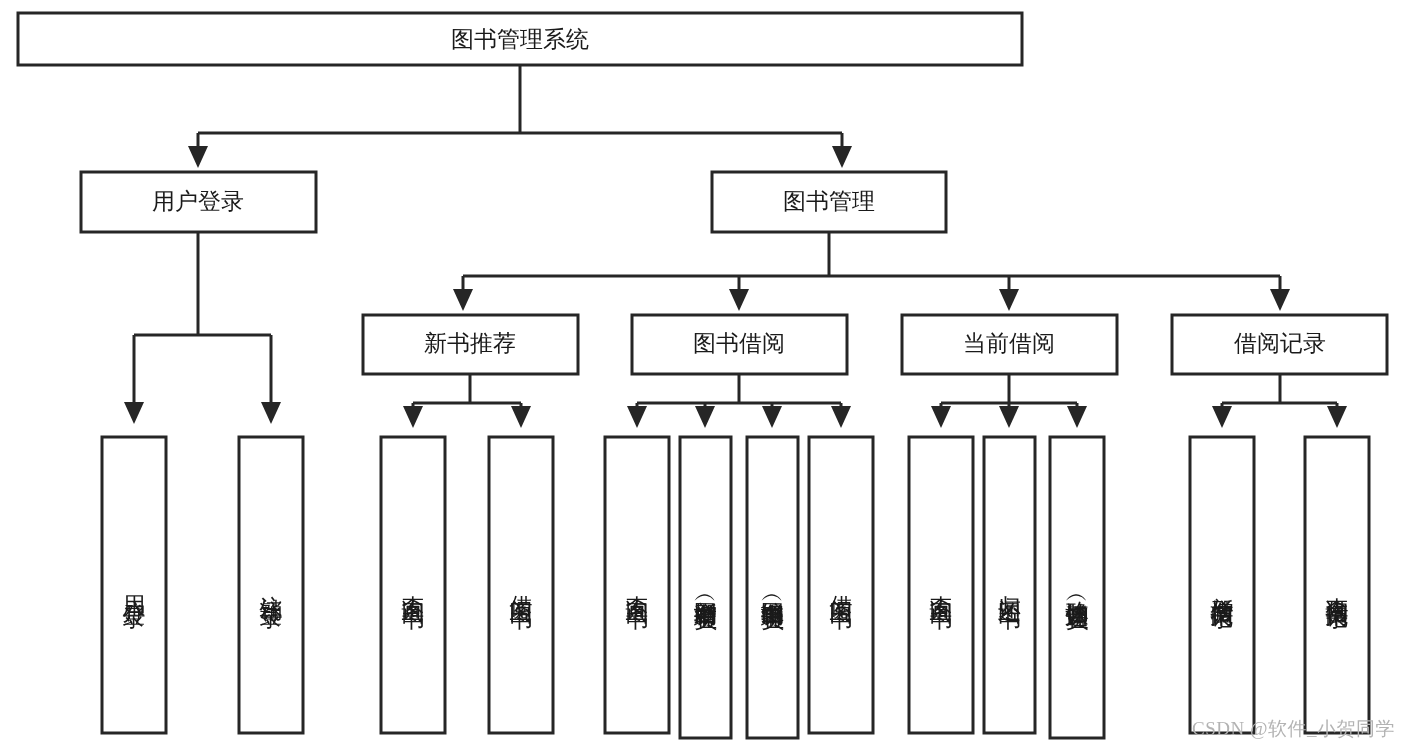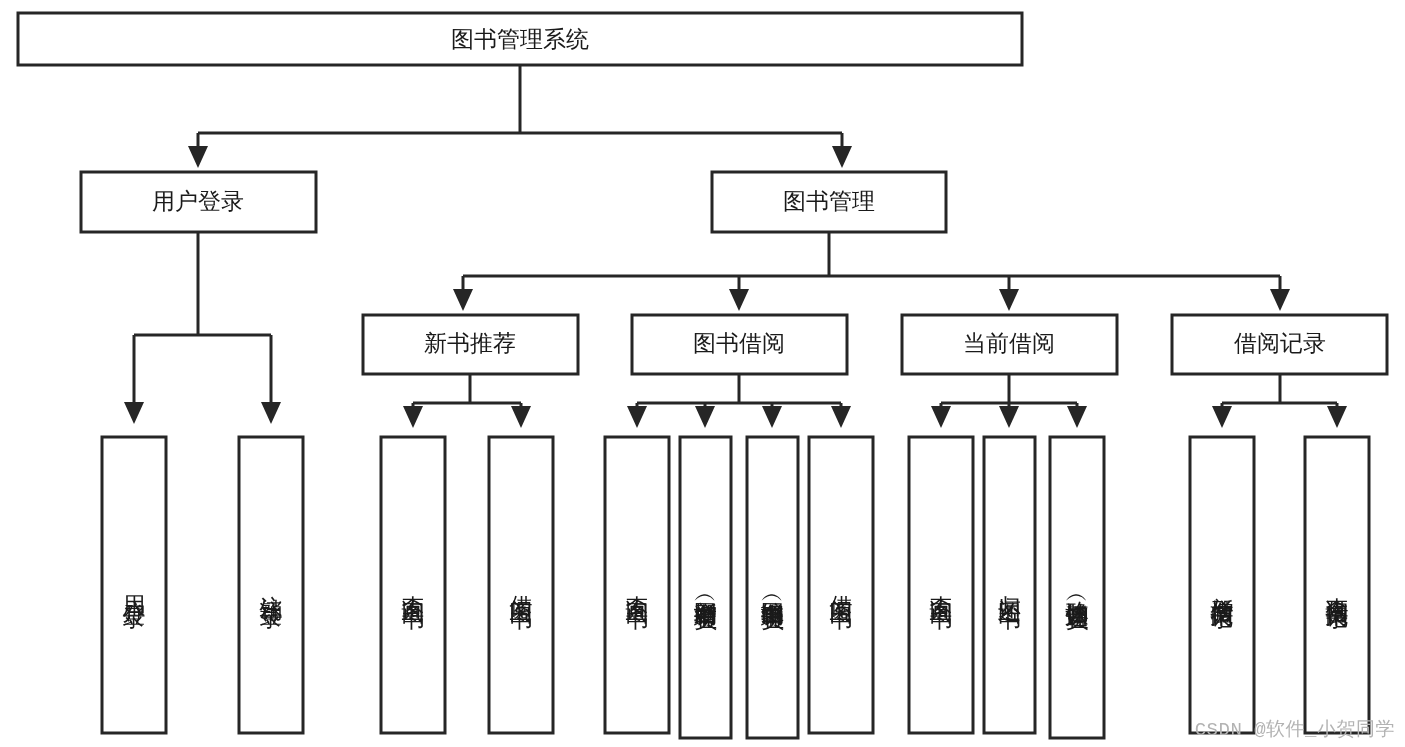--- a/index.html
+++ b/index.html
@@ -65,21 +65,21 @@
     overflow: hidden;
   }
   .vlabel-wrap {
     position: absolute;
     pointer-events: none;
   }
   .watermark {
     position: absolute;
     right: 10px;
     bottom: 5px;
-    font-family: Liberation Mono, monospace;
+    font-family: Liberation Serif, serif;
     font-size: 19px;
     color: #b3b3b3;
     letter-spacing: 0.5px;
     white-space: nowrap;
   }
 </style>
 </head>
 <body>
 
 <div id="diagram-root">

